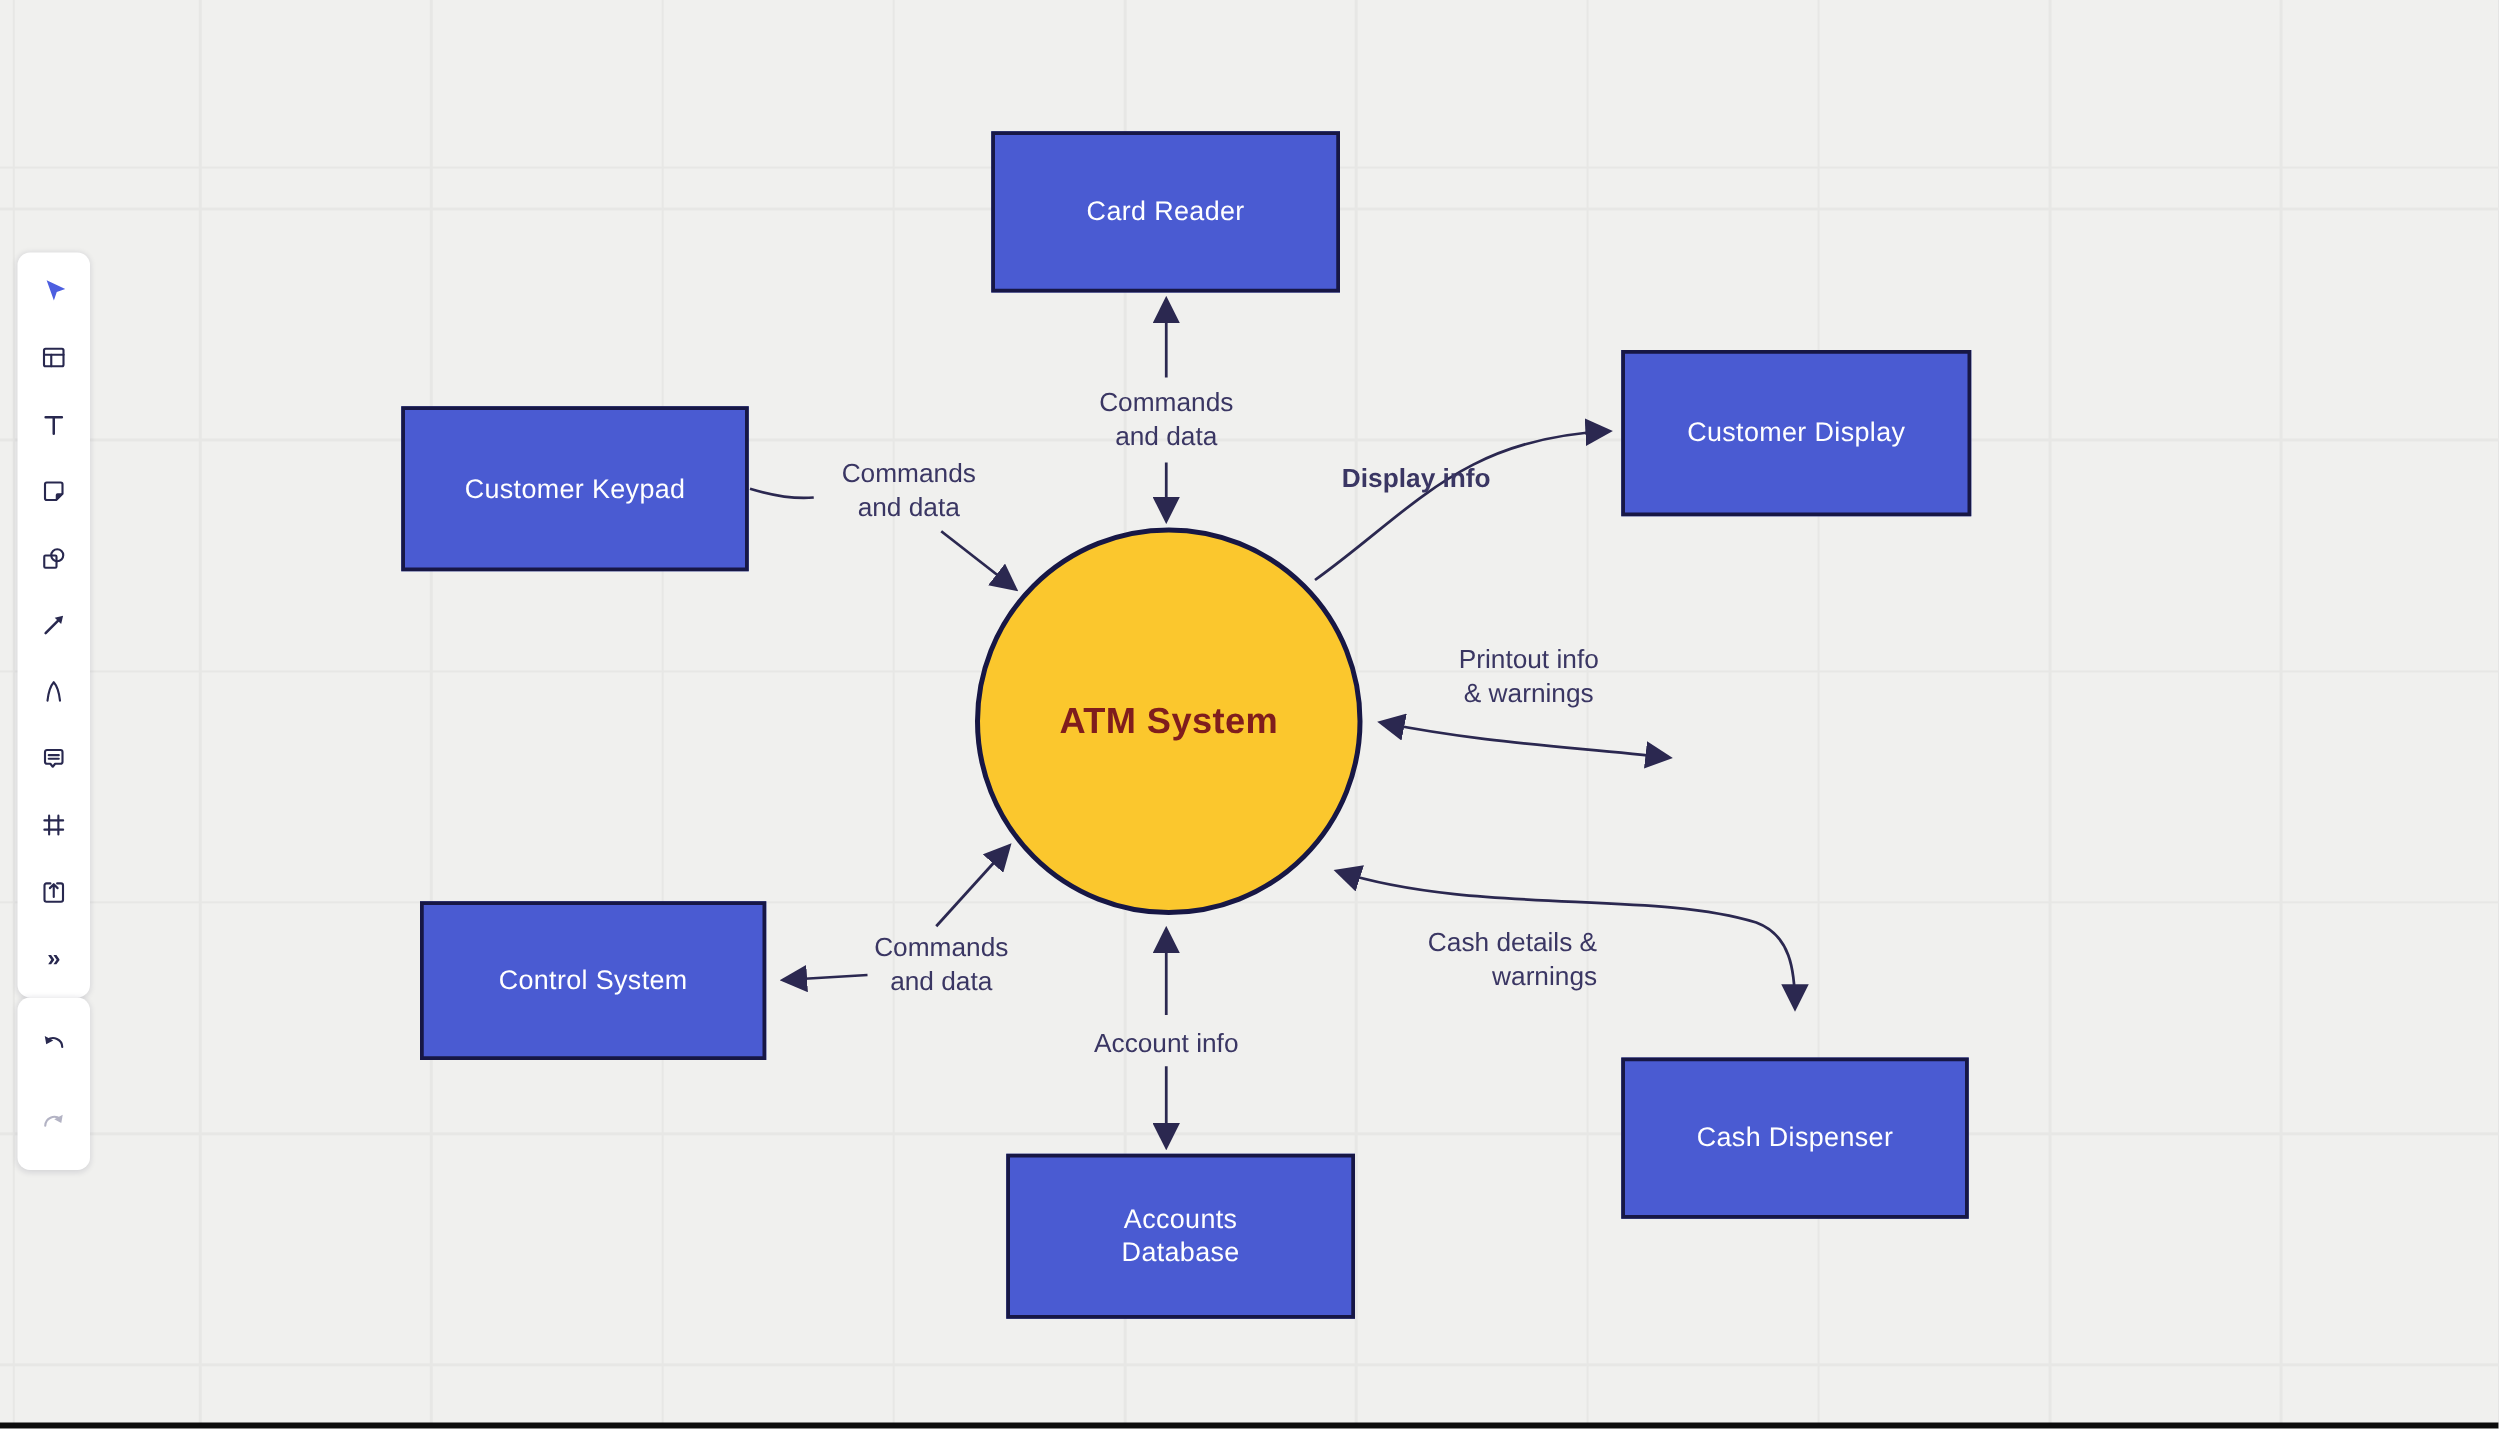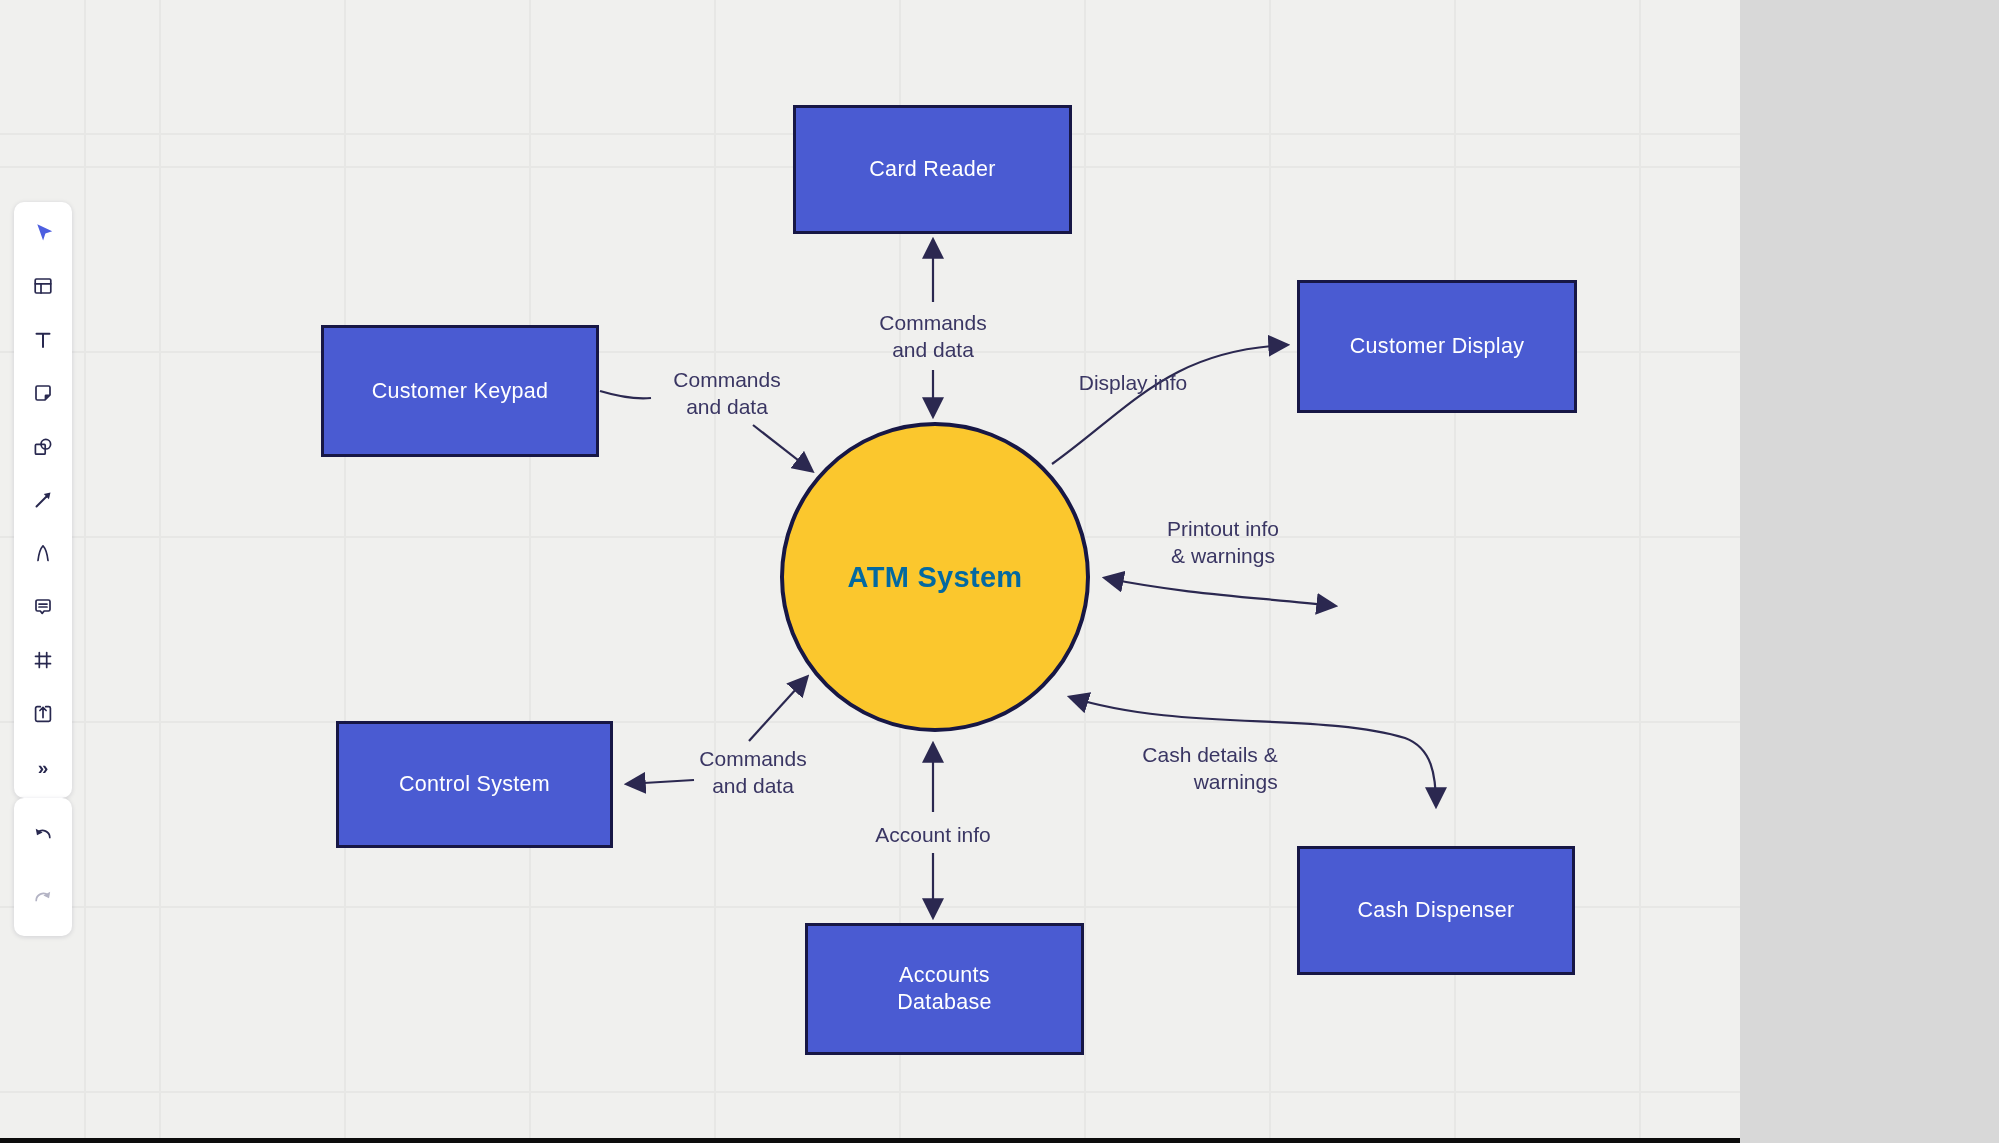--- a/index.html
+++ b/index.html
@@ -1,17 +1,17 @@
 <!DOCTYPE html>
 <html><head>
 <meta charset="utf-8">
 <style>
   html,body{margin:0;padding:0;background:#d8d8d8;}
   .screen{
-    position:relative;width:1740px;height:1143px;overflow:hidden;
+    position:relative;width:1999px;height:1143px;overflow:hidden;
     font-family:"Liberation Sans",sans-serif;
     background-color:#f0f0ee;
     background-image:
       repeating-linear-gradient(to right, #e7e7e5 0 2px, transparent 2px 185px),
       repeating-linear-gradient(to bottom, #e7e7e5 0 2px, transparent 2px 185px);
     background-position:159px 166px;
   }
   
   .panel{
     position:absolute;left:14px;width:58px;background:#ffffff;
@@ -36,21 +36,21 @@
   .node{
     position:absolute;display:flex;align-items:center;justify-content:center;
     background:#4a5bd2;border:3px solid #171745;color:#ffffff;
     font-size:21.5px;font-weight:500;letter-spacing:.3px;text-align:center;
     white-space:pre-line;line-height:1.25;box-sizing:border-box;
   }
   .process{
     position:absolute;left:780px;top:422px;width:310px;height:310px;border-radius:50%;
     background:#fbc72d;border:4px solid #171745;box-sizing:border-box;
     display:flex;align-items:center;justify-content:center;
-    font-size:29px;font-weight:700;color:#0369a1;letter-spacing:.3px;
+    font-size:29px;font-weight:700;color:#7f1d1d;letter-spacing:.3px;
   }
   .flow-label{
     position:absolute;transform:translate(-50%,-50%);
     color:#3a3663;font-size:21px;line-height:1.3;text-align:center;white-space:pre-line;
   }
   .bottom-bar{position:absolute;left:0;bottom:0;width:100%;height:5px;background:#0c0c0c;}
 </style>
 </head>
 <body>
 
@@ -98,21 +98,21 @@
   </div>
 
   <div class="process">
     <span>ATM System</span>
   </div>
 
   <div class="flow-label" style="left:933px;top:336px;">Commands
 and data</div>
   <div class="flow-label" style="left:727px;top:393px;">Commands
 and data</div>
-  <div class="flow-label" style="left:1133px;top:383px;">Display info</div>
+  <div class="flow-label" style="left:1133px;top:383px;font-weight:bold;">Display info</div>
   <div class="flow-label" style="left:1223px;top:542px;">Printout info
 &amp; warnings</div>
   <div class="flow-label" style="left:1210px;top:768px;text-align:right;">Cash details &amp;
 warnings</div>
   <div class="flow-label" style="left:933px;top:835px;">Account info</div>
   <div class="flow-label" style="left:753px;top:772px;">Commands
 and data</div>
 
   <div class="panel main">
     <button class="tool">

